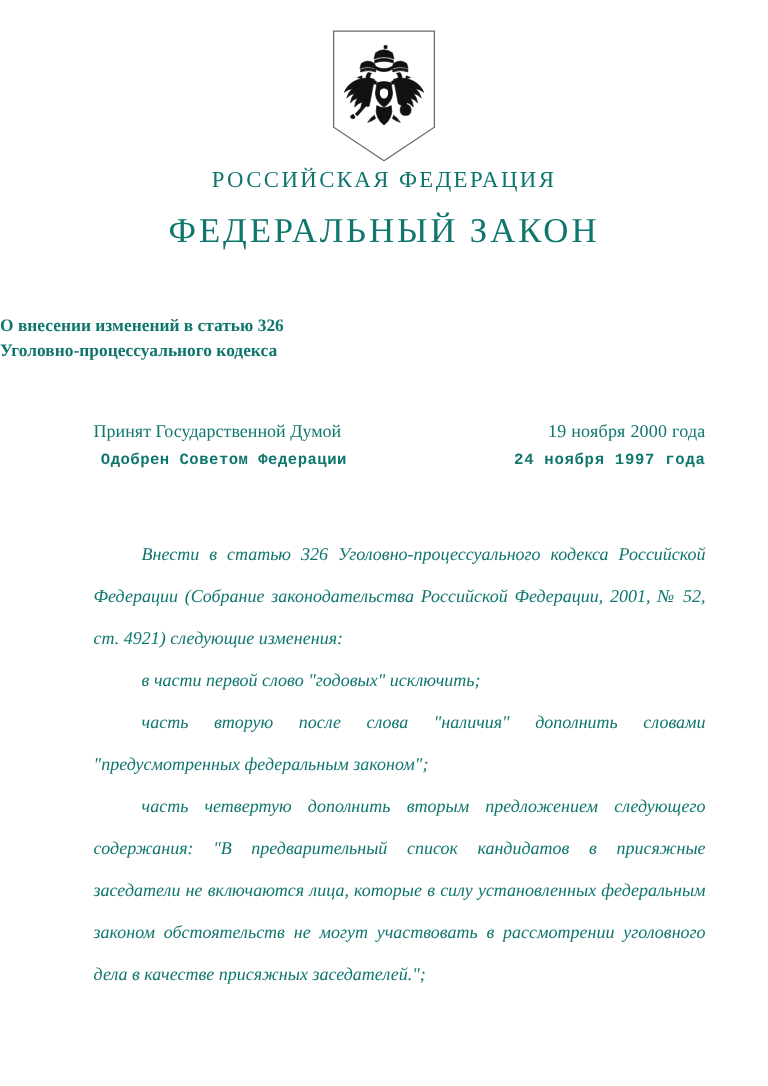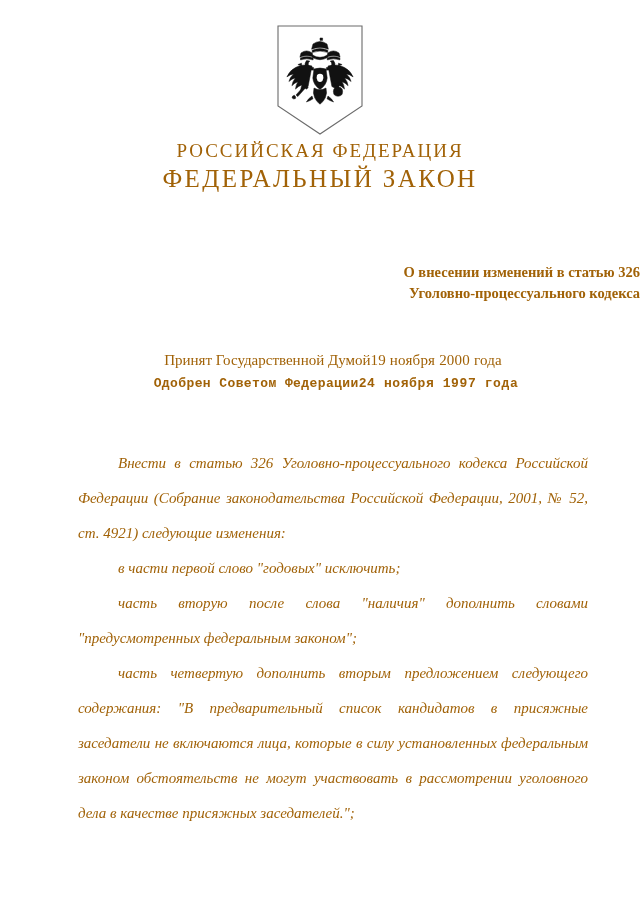--- a/index.html
+++ b/index.html
@@ -8,21 +8,21 @@
     background: #ffffff;
   }
   .page {
     position: relative;
     width: 640px;
     height: 905px;
     background: #ffffff;
     margin: 0 auto;
     overflow: hidden;
     font-family: "Liberation Serif", "DejaVu Serif", serif;
-    color: #a16207;
+    color: #0f766e;
   }
 
   
   .emblem-wrap {
     position: absolute;
     top: 22px;
     left: 0;
     width: 100%;
     display: flex;
     justify-content: center;
@@ -41,49 +41,50 @@
     width: 100%;
     text-align: center;
   }
   .title-country {
     font-size: 19px;
     letter-spacing: 2.0px;
     line-height: 1.2;
     white-space: nowrap;
   }
   .title-law {
-    font-size: 25px;
+    font-size: 29px;
     letter-spacing: 2.4px;
     line-height: 1.25;
+    margin-top: 12px;
     white-space: nowrap;
   }
 
   
   .subtitle {
     position: absolute;
     top: 262px;
     left: 0;
     width: 100%;
-    text-align: right;
+    text-align: left;
     font-weight: bold;
     font-size: 14.5px;
     line-height: 1.42;
   }
   .subtitle div { white-space: nowrap; }
 
   
   .adoption {
     position: absolute;
     top: 352px;
     left: 78px;
     width: 510px;
   }
   .adopt-row {
     display: flex;
-    justify-content: center;
+    justify-content: space-between;
     align-items: baseline;
   }
   .adopt-row.duma {
     font-size: 15px;
     margin-bottom: 7px;
   }
   .adopt-row.duma .adopt-date { letter-spacing: 0.2px; }
   .adopt-row.council {
     font-family: "Liberation Mono", "DejaVu Sans Mono", monospace;
     font-size: 13px;

